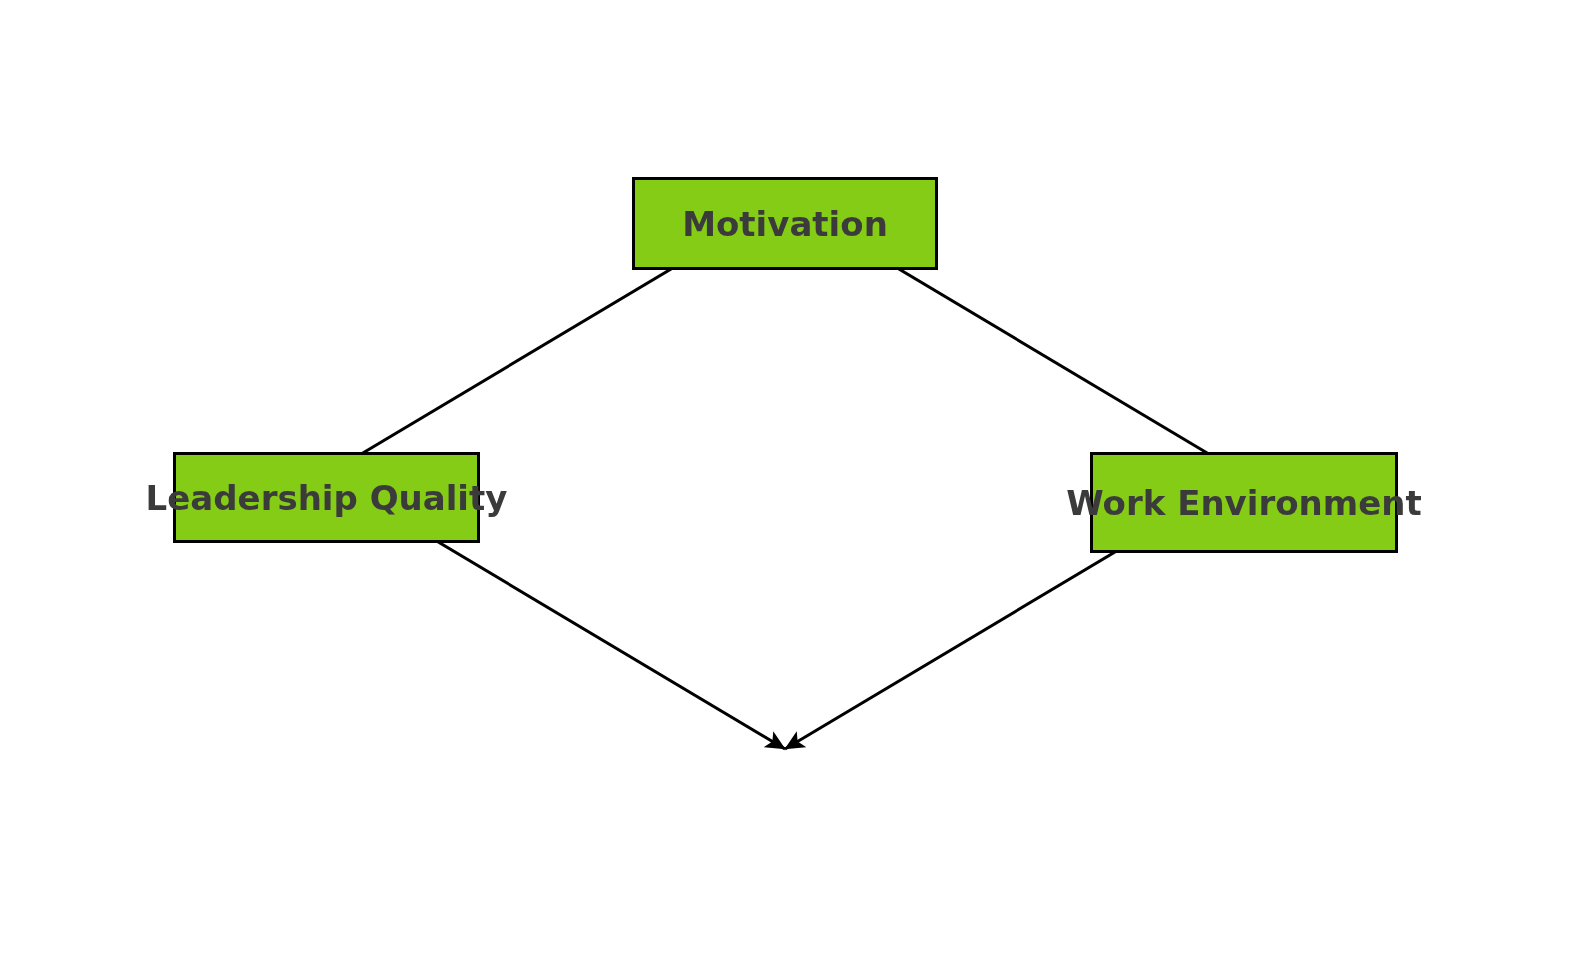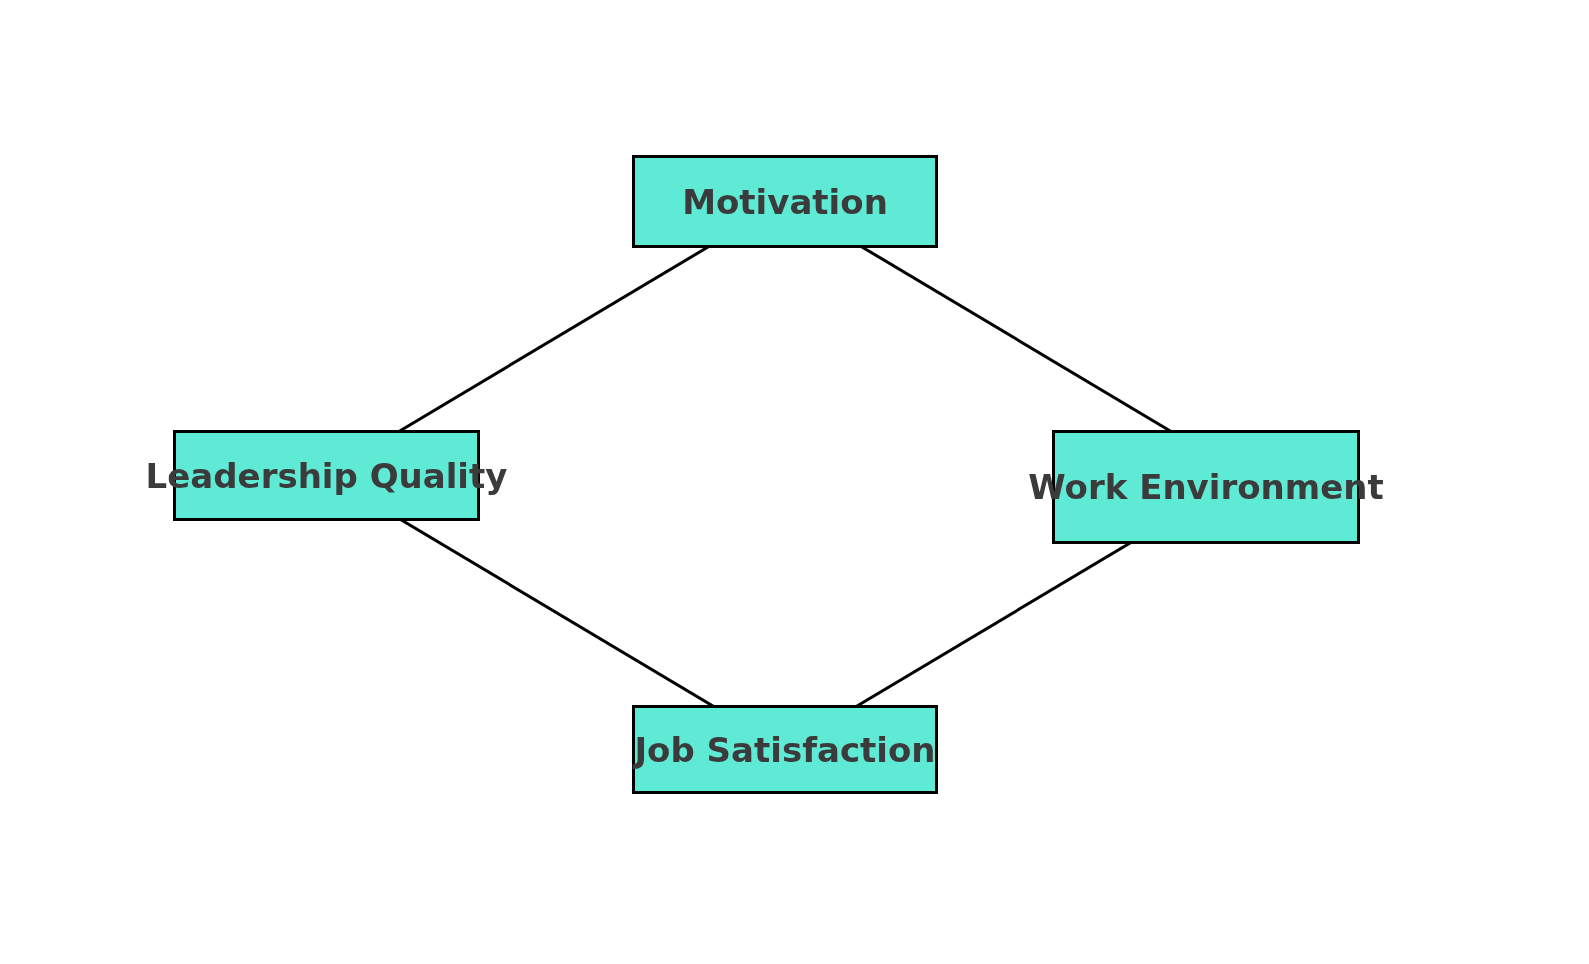--- a/index.html
+++ b/index.html
@@ -22,41 +22,42 @@
     position: absolute;
     left: 0;
     top: 0;
     width: 1589px;
     height: 964px;
     pointer-events: none;
   }
   .node {
     position: absolute;
     box-sizing: border-box;
-    background: #5eead4;
+    background: #84cc16;
     border: 3px solid #000000;
     display: flex;
     align-items: center;
     justify-content: center;
+    margin-top: 22px;
   }
   .node-label {
     white-space: nowrap;
     font-family: "DejaVu Sans", sans-serif;
     font-weight: bold;
     font-size: 34px;
     color: #3b3b3b;
     letter-spacing: 0px;
     line-height: 1;
     
     overflow: visible;
   }
   
   #node-motivation        { left: 632px;  top: 155px; width: 306px; height: 93px; }
   #node-leadership        { left: 173px;  top: 430px; width: 307px; height: 91px; text-align: center; }
-  #node-work-environment  { left: 1052px; top: 430px; width: 308px; height: 114px; }
+  #node-work-environment  { left: 1090px; top: 430px; width: 308px; height: 101px; }
   #node-job-satisfaction  { left: 632px;  top: 705px; width: 306px; height: 89px; }
 </style>
 </head>
 <body>
 
 <div id="canvas">
 
   <svg id="edge-layer" viewBox="0 0 1589 964" xmlns="http://www.w3.org/2000/svg">
     <defs>
       <marker id="arrowhead" markerWidth="7" markerHeight="7" refX="6.4" refY="3.5" orient="auto" markerUnits="strokeWidth">
@@ -76,17 +77,14 @@
   </div>
 
   <div class="node" id="node-leadership">
     <span class="node-label">Leadership Quality</span>
   </div>
 
   <div class="node" id="node-work-environment">
     <span class="node-label">Work Environment</span>
   </div>
 
-  <div class="node" id="node-job-satisfaction">
-    <span class="node-label">Job Satisfaction</span>
-  </div>
 
 </div>
 
 </body></html>

